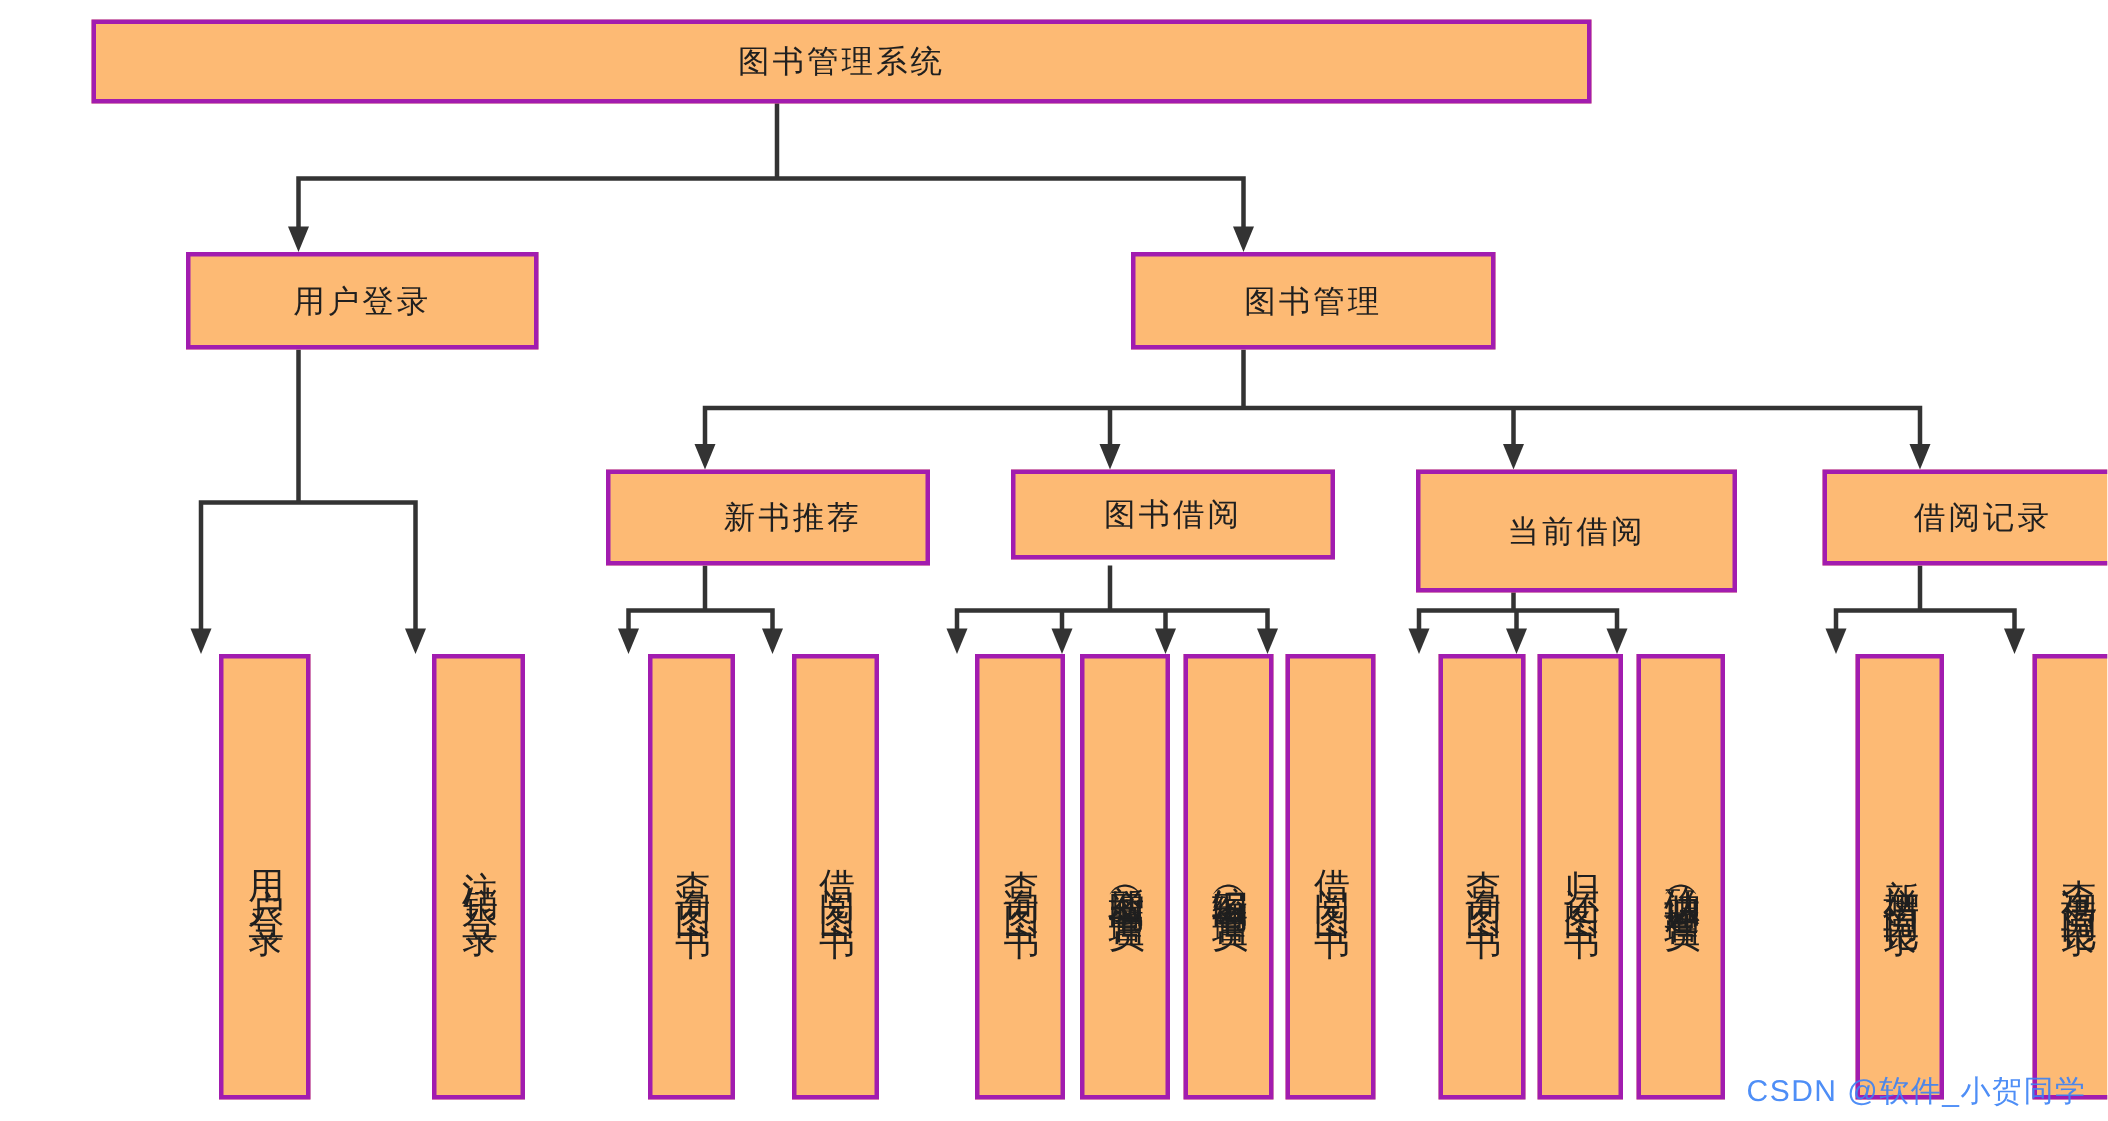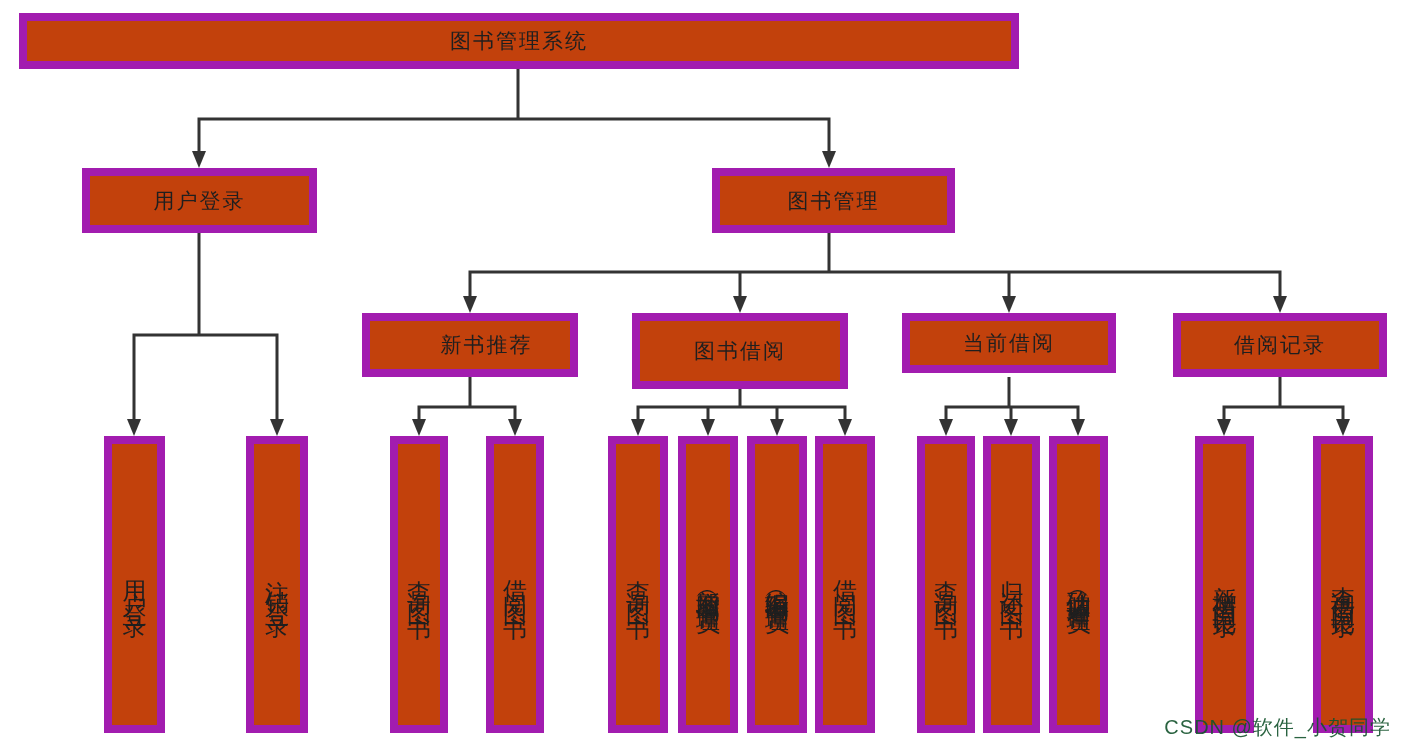--- a/index.html
+++ b/index.html
@@ -1,33 +1,33 @@
 <!DOCTYPE html>
 <html><head>
 <meta charset="utf-8">
 <style>
   html,body{margin:0;padding:0;background:#fff;}
   #stage{
     position:relative;width:1405px;height:747px;background:#ffffff;overflow:hidden;
     font-family:"Liberation Sans","DejaVu Sans",sans-serif;color:#1f1f1f;
   }
   .box{
-    position:absolute;box-sizing:border-box;border:8px solid #a21caf;background:#c2410c;
-    display:flex;align-items:center;justify-content:center;text-align:center;
+    position:absolute;box-sizing:border-box;border:3px solid #a21caf;background:#fdba74;
+    display:flex;align-items:center;justify-content:center;text-align:center;margin-left:42px;
   }
   .hlabel{font-size:21px;letter-spacing:2px;white-space:nowrap;}
   .vbox{
     writing-mode:vertical-rl;text-orientation:mixed;
     font-size:24px;letter-spacing:12px;line-height:1;
   }
   .ls-m{letter-spacing:6px;}
   .ls-t{letter-spacing:3px;}
   #connectors{position:absolute;left:0;top:0;pointer-events:none;}
   #watermark{
-    position:absolute;right:14px;top:714px;font-size:20px;color:#14532d;
+    position:absolute;right:14px;top:714px;font-size:20px;color:#3b82f6;
     opacity:.9;white-space:nowrap;z-index:5;letter-spacing:1px;
   }
 </style>
 </head>
 <body>
 
 <div id="stage">
 
   <svg id="connectors" width="1405" height="747" viewBox="0 0 1405 747">
     <g stroke="#333333" stroke-width="3" fill="none">
@@ -61,22 +61,22 @@
       <polygon points="1336,419 1350,419 1343,436"></polygon>
     </g>
   </svg>
 
   <div class="box hlabel" style="left:19px;top:13px;width:1000px;height:56px;">图书管理系统</div>
 
   <div class="box hlabel" style="left:82px;top:168px;width:235px;height:65px;">用户登录</div>
   <div class="box hlabel" style="left:712px;top:168px;width:243px;height:65px;">图书管理</div>
 
   <div class="box hlabel" style="left:362px;top:313px;width:216px;height:64px;padding-left:33px;">新书推荐</div>
-  <div class="box hlabel" style="left:632px;top:313px;width:216px;height:76px;">图书借阅</div>
-  <div class="box hlabel" style="left:902px;top:313px;width:214px;height:60px;">当前借阅</div>
+  <div class="box hlabel" style="left:632px;top:313px;width:216px;height:60px;">图书借阅</div>
+  <div class="box hlabel" style="left:902px;top:313px;width:214px;height:82px;">当前借阅</div>
   <div class="box hlabel" style="left:1173px;top:313px;width:214px;height:64px;">借阅记录</div>
 
   <div class="box vbox" style="left:104px;top:436px;width:61px;height:297px;">用户登录</div>
   <div class="box vbox" style="left:246px;top:436px;width:62px;height:297px;">注销登录</div>
 
   <div class="box vbox" style="left:390px;top:436px;width:58px;height:297px;">查询图书</div>
   <div class="box vbox" style="left:486px;top:436px;width:58px;height:297px;">借阅图书</div>
 
   <div class="box vbox" style="left:608px;top:436px;width:60px;height:297px;">查询图书</div>
   <div class="box vbox ls-t" style="left:678px;top:436px;width:60px;height:297px;">新增图书（管理员）</div>

